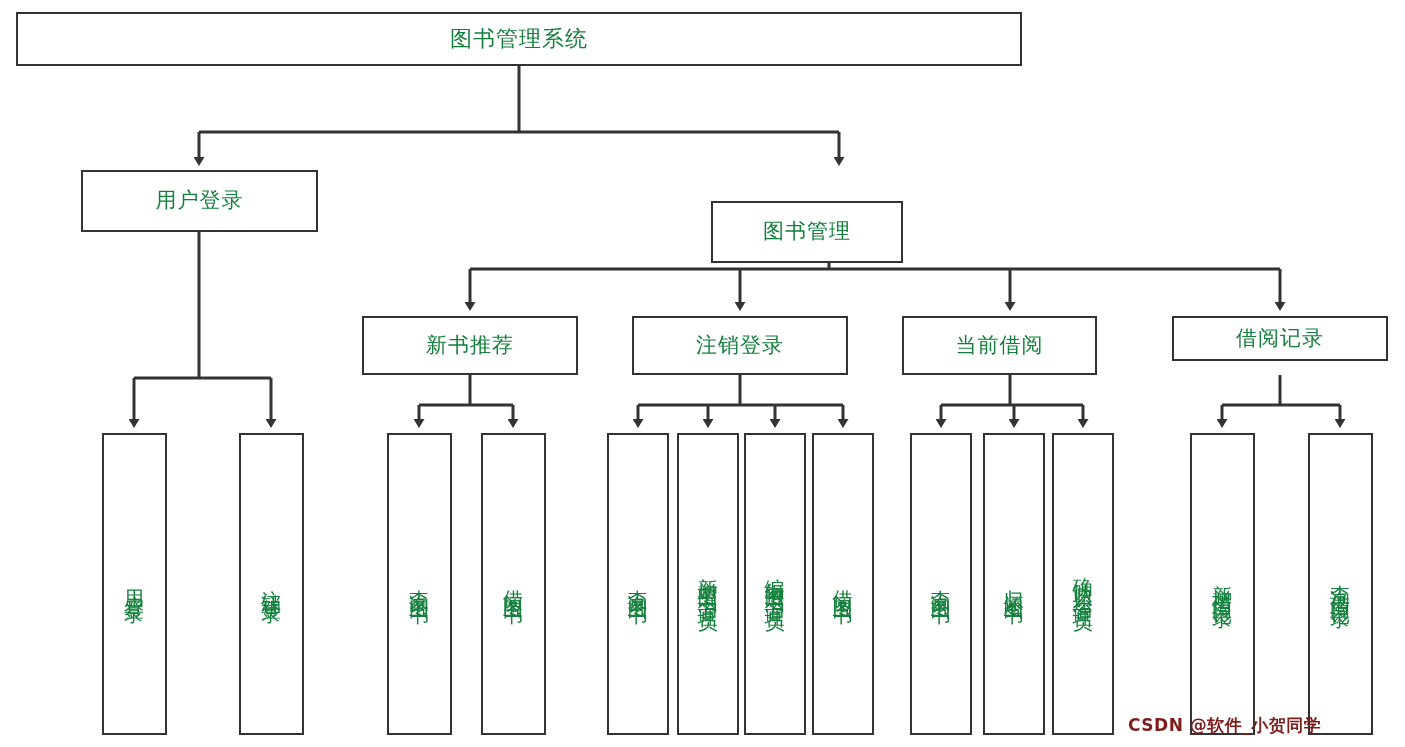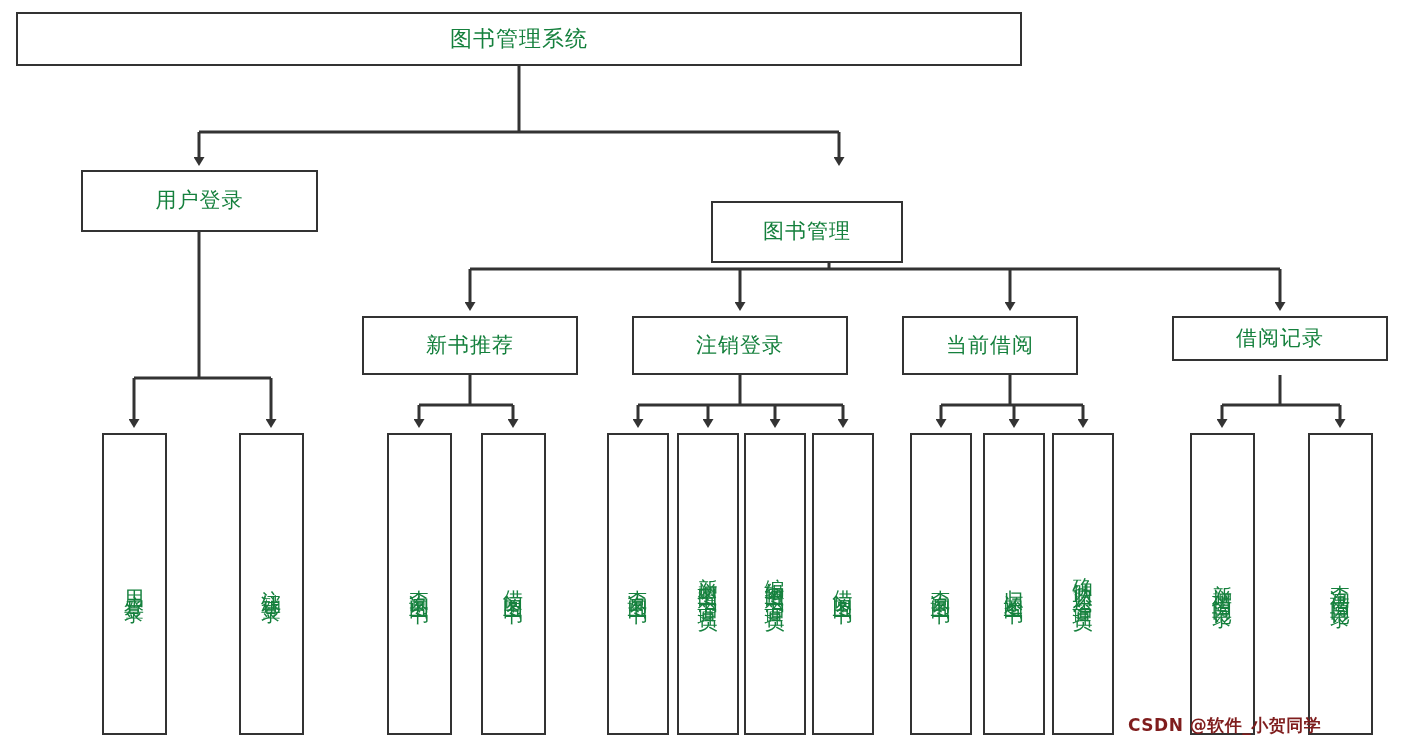--- a/index.html
+++ b/index.html
@@ -116,21 +116,21 @@
     </g>
   </svg>
 
   <div class="node node-h node-root" id="node-root" style="left: 16px; top: 12px; width: 1006px; height: 54px;">图书管理系统</div>
 
   <div class="node node-h" id="node-l1-0" style="left: 81px; top: 170px; width: 237px; height: 62px;">用户登录</div>
   <div class="node node-h" id="node-l1-1" style="left: 711px; top: 170px; width: 192px; height: 62px; margin-top: 31px;">图书管理</div>
 
   <div class="node node-h" id="node-l2-0" style="left: 362px; top: 316px; width: 216px; height: 59px; font-family: Liberation Serif, serif;">新书推荐</div>
   <div class="node node-h" id="node-l2-1" style="left: 632px; top: 316px; width: 216px; height: 59px;">注销登录</div>
-  <div class="node node-h" id="node-l2-2" style="left: 902px; top: 316px; width: 176px; height: 59px;">当前借阅</div>
+  <div class="node node-h" id="node-l2-2" style="left: 902px; top: 316px; width: 195px; height: 59px;">当前借阅</div>
   <div class="node node-h" id="node-l2-3" style="left: 1172px; top: 316px; width: 216px; height: 45px;">借阅记录</div>
 
   <div class="node node-v" id="node-leaf-0" style="left: 102px; top: 433px; width: 65px; height: 302px;">用户登录</div>
   <div class="node node-v" id="node-leaf-1" style="left: 239px; top: 433px; width: 65px; height: 302px;">注销登录</div>
   <div class="node node-v" id="node-leaf-2" style="left: 387px; top: 433px; width: 65px; height: 302px;">查询图书</div>
   <div class="node node-v" id="node-leaf-3" style="left: 481px; top: 433px; width: 65px; height: 302px;">借阅图书</div>
   <div class="node node-v" id="node-leaf-4" style="left: 607px; top: 433px; width: 62px; height: 302px;">查询图书</div>
   <div class="node node-v" id="node-leaf-5" style="left: 677px; top: 433px; width: 62px; height: 302px;">新增图书（管理员）</div>
   <div class="node node-v" id="node-leaf-6" style="left: 744px; top: 433px; width: 62px; height: 302px;">编辑图书（管理员）</div>
   <div class="node node-v" id="node-leaf-7" style="left: 812px; top: 433px; width: 62px; height: 302px;">借阅图书</div>

